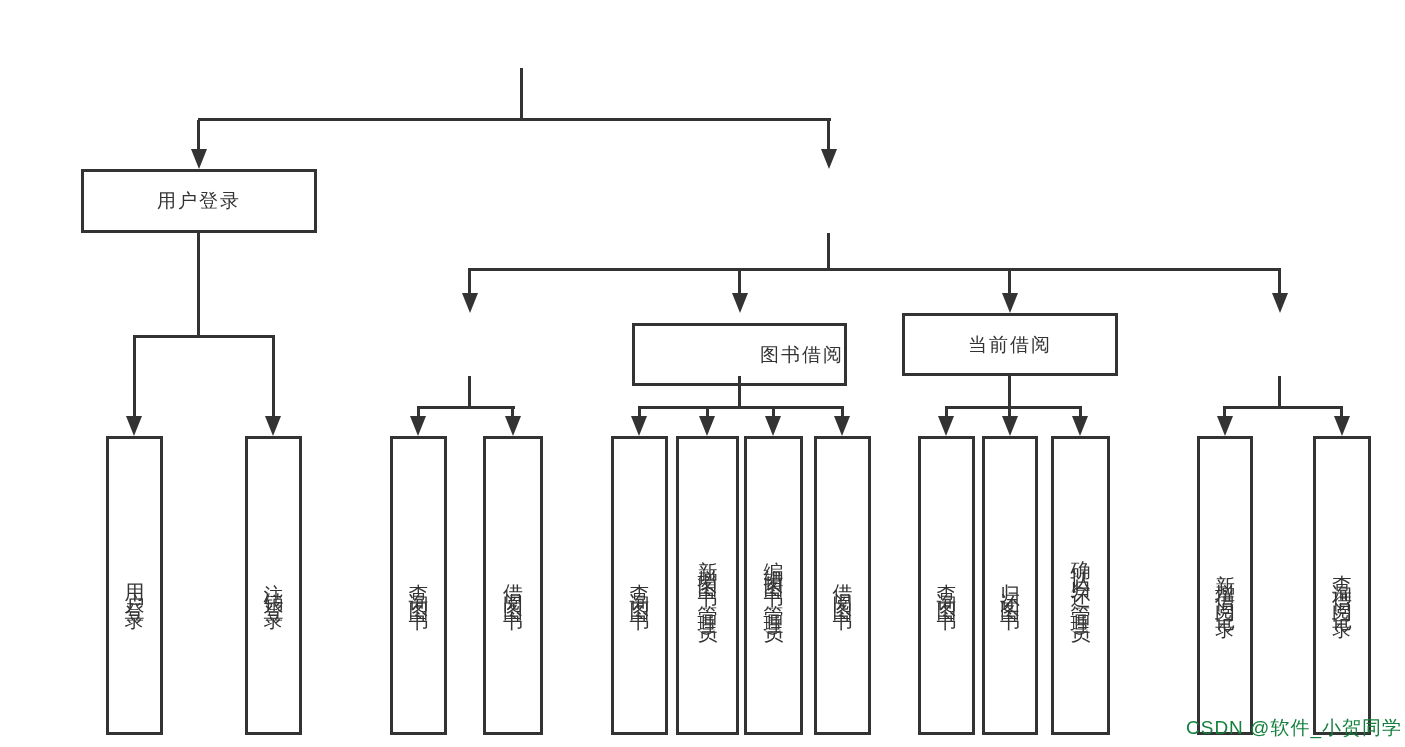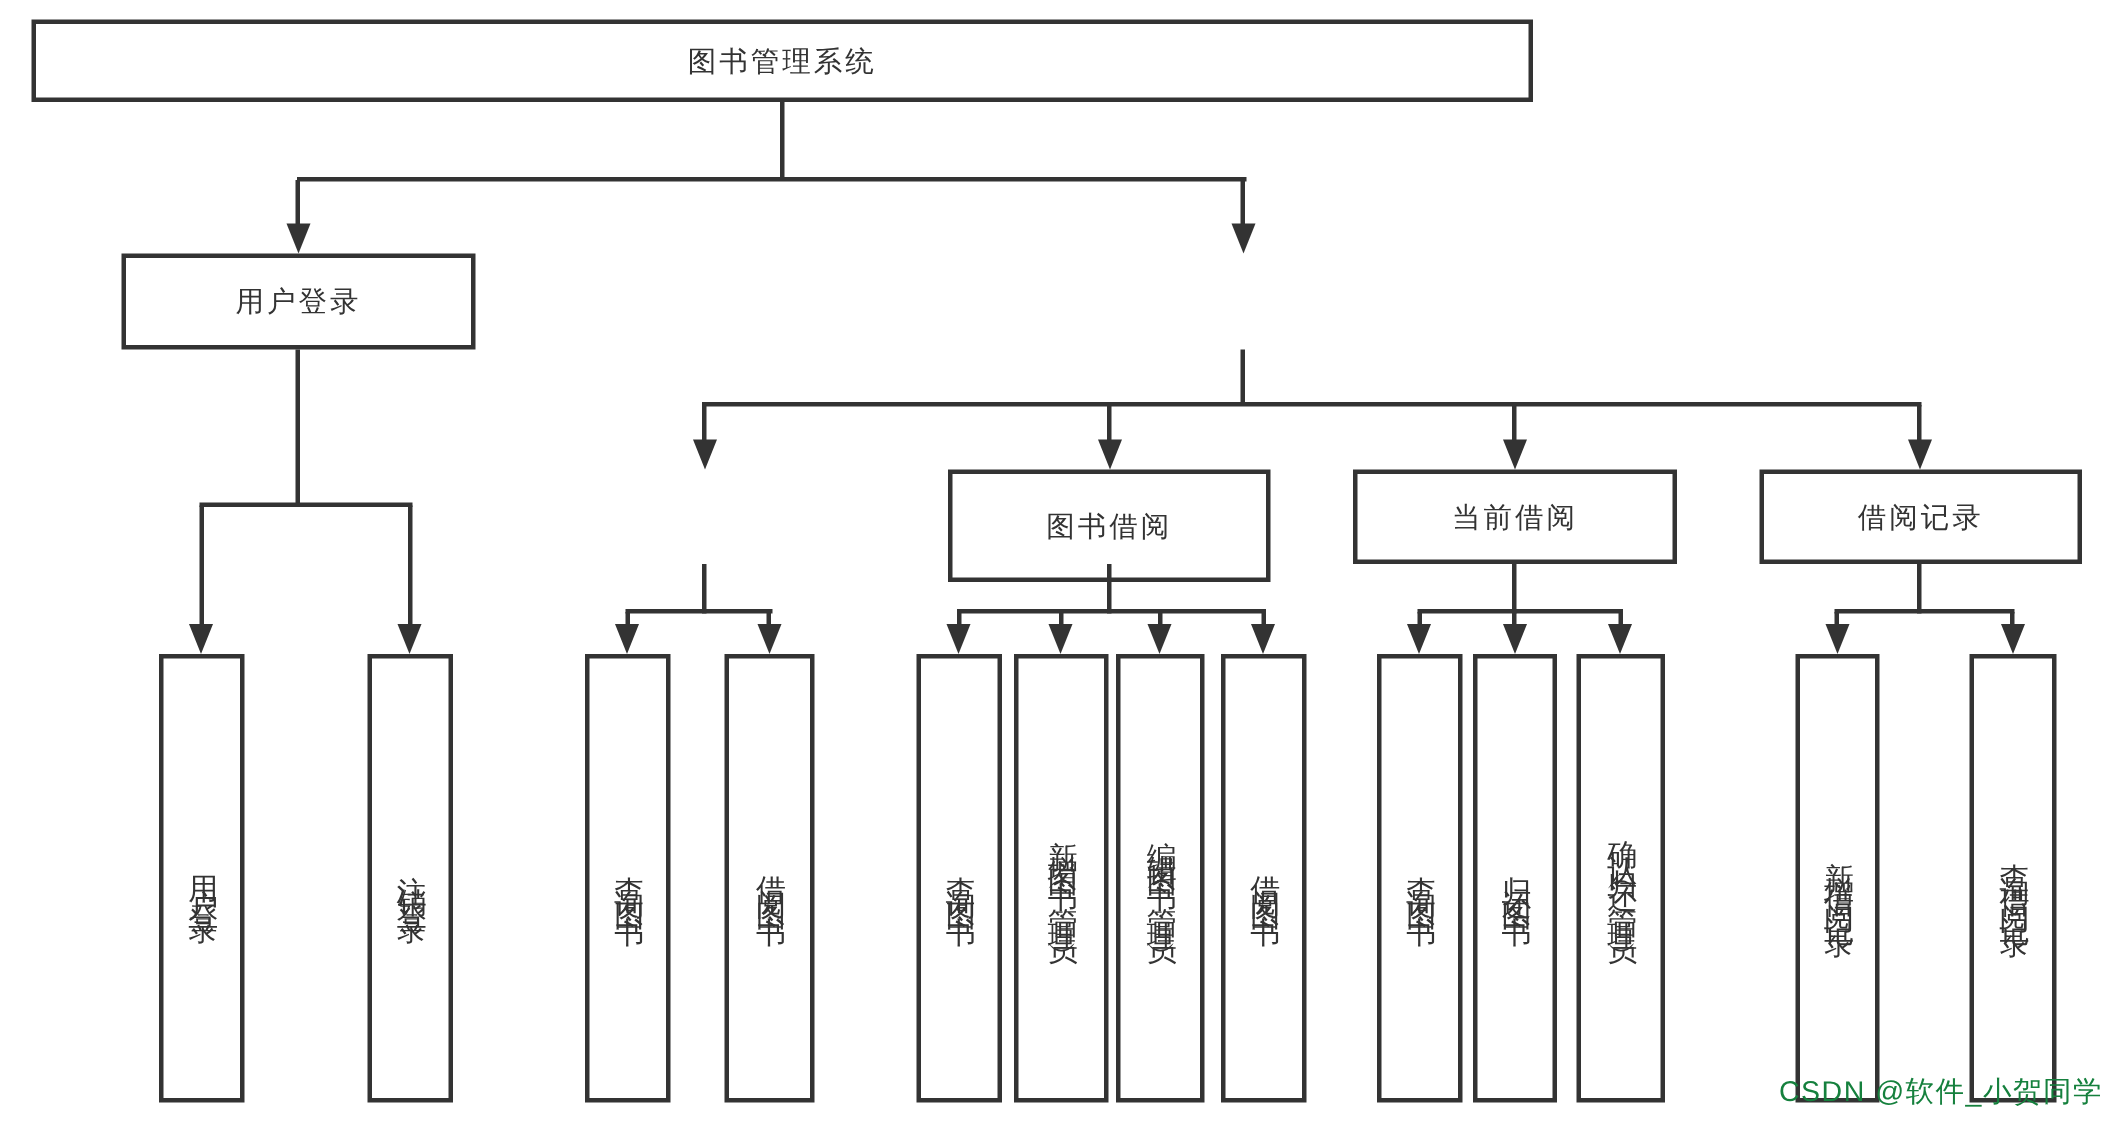--- a/index.html
+++ b/index.html
@@ -26,36 +26,30 @@
   .watermark{
     position:absolute;left:1186px;top:715px;font-size:19px;
     color:#15803d;white-space:nowrap;letter-spacing:1px;
   }
 </style>
 </head>
 <body>
 
 <div class="canvas">
 
-  <div class="box" style="left:21px;top:13px;width:1001px;height:55px;">
-    <span class="hlabel">图书管理系统</span>
-  </div>
 
   <div class="box" style="left:81px;top:169px;width:236px;height:64px;">
     <span class="hlabel">用户登录</span>
   </div>
 
-  <div class="box" style="left:632px;top:313px;width:215px;height:75px;">
+  <div class="box" style="left:632px;top:323px;width:215px;height:63px;justify-content:flex-end;">
     <span class="hlabel">图书借阅</span>
   </div>
   <div class="box" style="left:902px;top:313px;width:216px;height:63px;">
     <span class="hlabel">当前借阅</span>
-  </div>
-  <div class="box" style="left:1173px;top:313px;width:215px;height:63px;">
-    <span class="hlabel">借阅记录</span>
   </div>
 
   <div class="box" style="left:106px;top:436px;width:57px;height:299px;">
       <span class="vlabel">用户登录</span>
     </div>
   <div class="box" style="left:245px;top:436px;width:57px;height:299px;">
       <span class="vlabel">注销登录</span>
     </div>
   <div class="box" style="left:390px;top:436px;width:57px;height:299px;">
       <span class="vlabel">查询图书</span>

